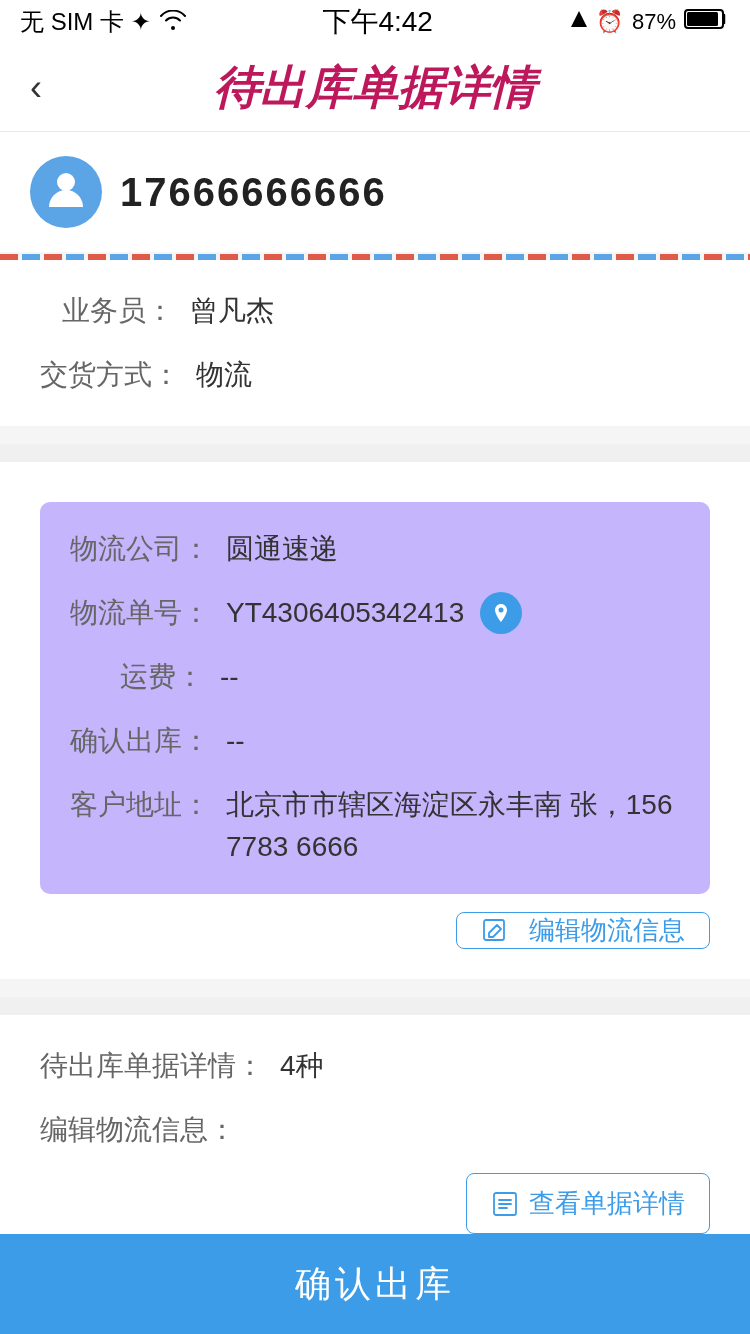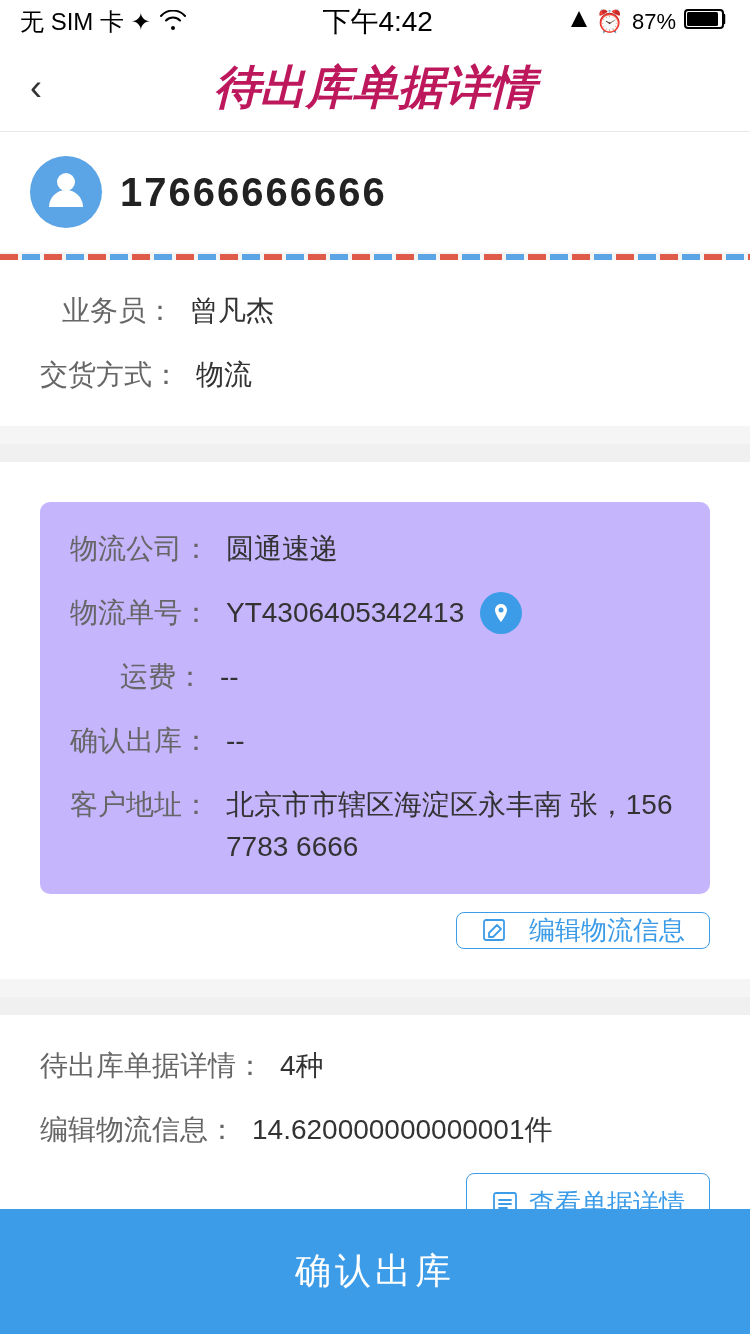--- a/index.html
+++ b/index.html
@@ -194,21 +194,21 @@
       background: #fff;
       cursor: pointer;
     }
 
     
     .confirm-btn-bar {
       position: fixed;
       bottom: 0;
       width: 750px;
       background: #3d9ce8;
-      height: 125px;
+      height: 100px;
       display: flex;
       align-items: center;
       justify-content: center;
       cursor: pointer;
     }
     .confirm-btn-label {
       color: #fff;
       font-size: 36px;
       font-weight: 500;
       letter-spacing: 4px;
@@ -328,21 +328,20 @@
 
   <div class="section-divider"></div>
 
   <div class="goods-section">
     <div class="info-row">
       <span class="info-label">待出库单据详情：</span>
       <span class="info-value">4种</span>
     </div>
     <div class="info-row">
       <span class="info-label">编辑物流信息：</span>
-      <span class="info-value">14.620000000000001件</span>
     </div>
     <div class="action-btn-row">
       <button class="view-details-btn">
         <svg width="28" height="28" viewBox="0 0 28 28" fill="none">
           <rect x="3" y="3" width="22" height="22" rx="2" stroke="#3d9ce8" stroke-width="1.8" fill="none"></rect>
           <line x1="8" y1="10" x2="20" y2="10" stroke="#3d9ce8" stroke-width="1.8" stroke-linecap="round"></line>
           <line x1="8" y1="14" x2="20" y2="14" stroke="#3d9ce8" stroke-width="1.8" stroke-linecap="round"></line>
           <line x1="8" y1="18" x2="16" y2="18" stroke="#3d9ce8" stroke-width="1.8" stroke-linecap="round"></line>
         </svg>
         <span>查看单据详情</span>

